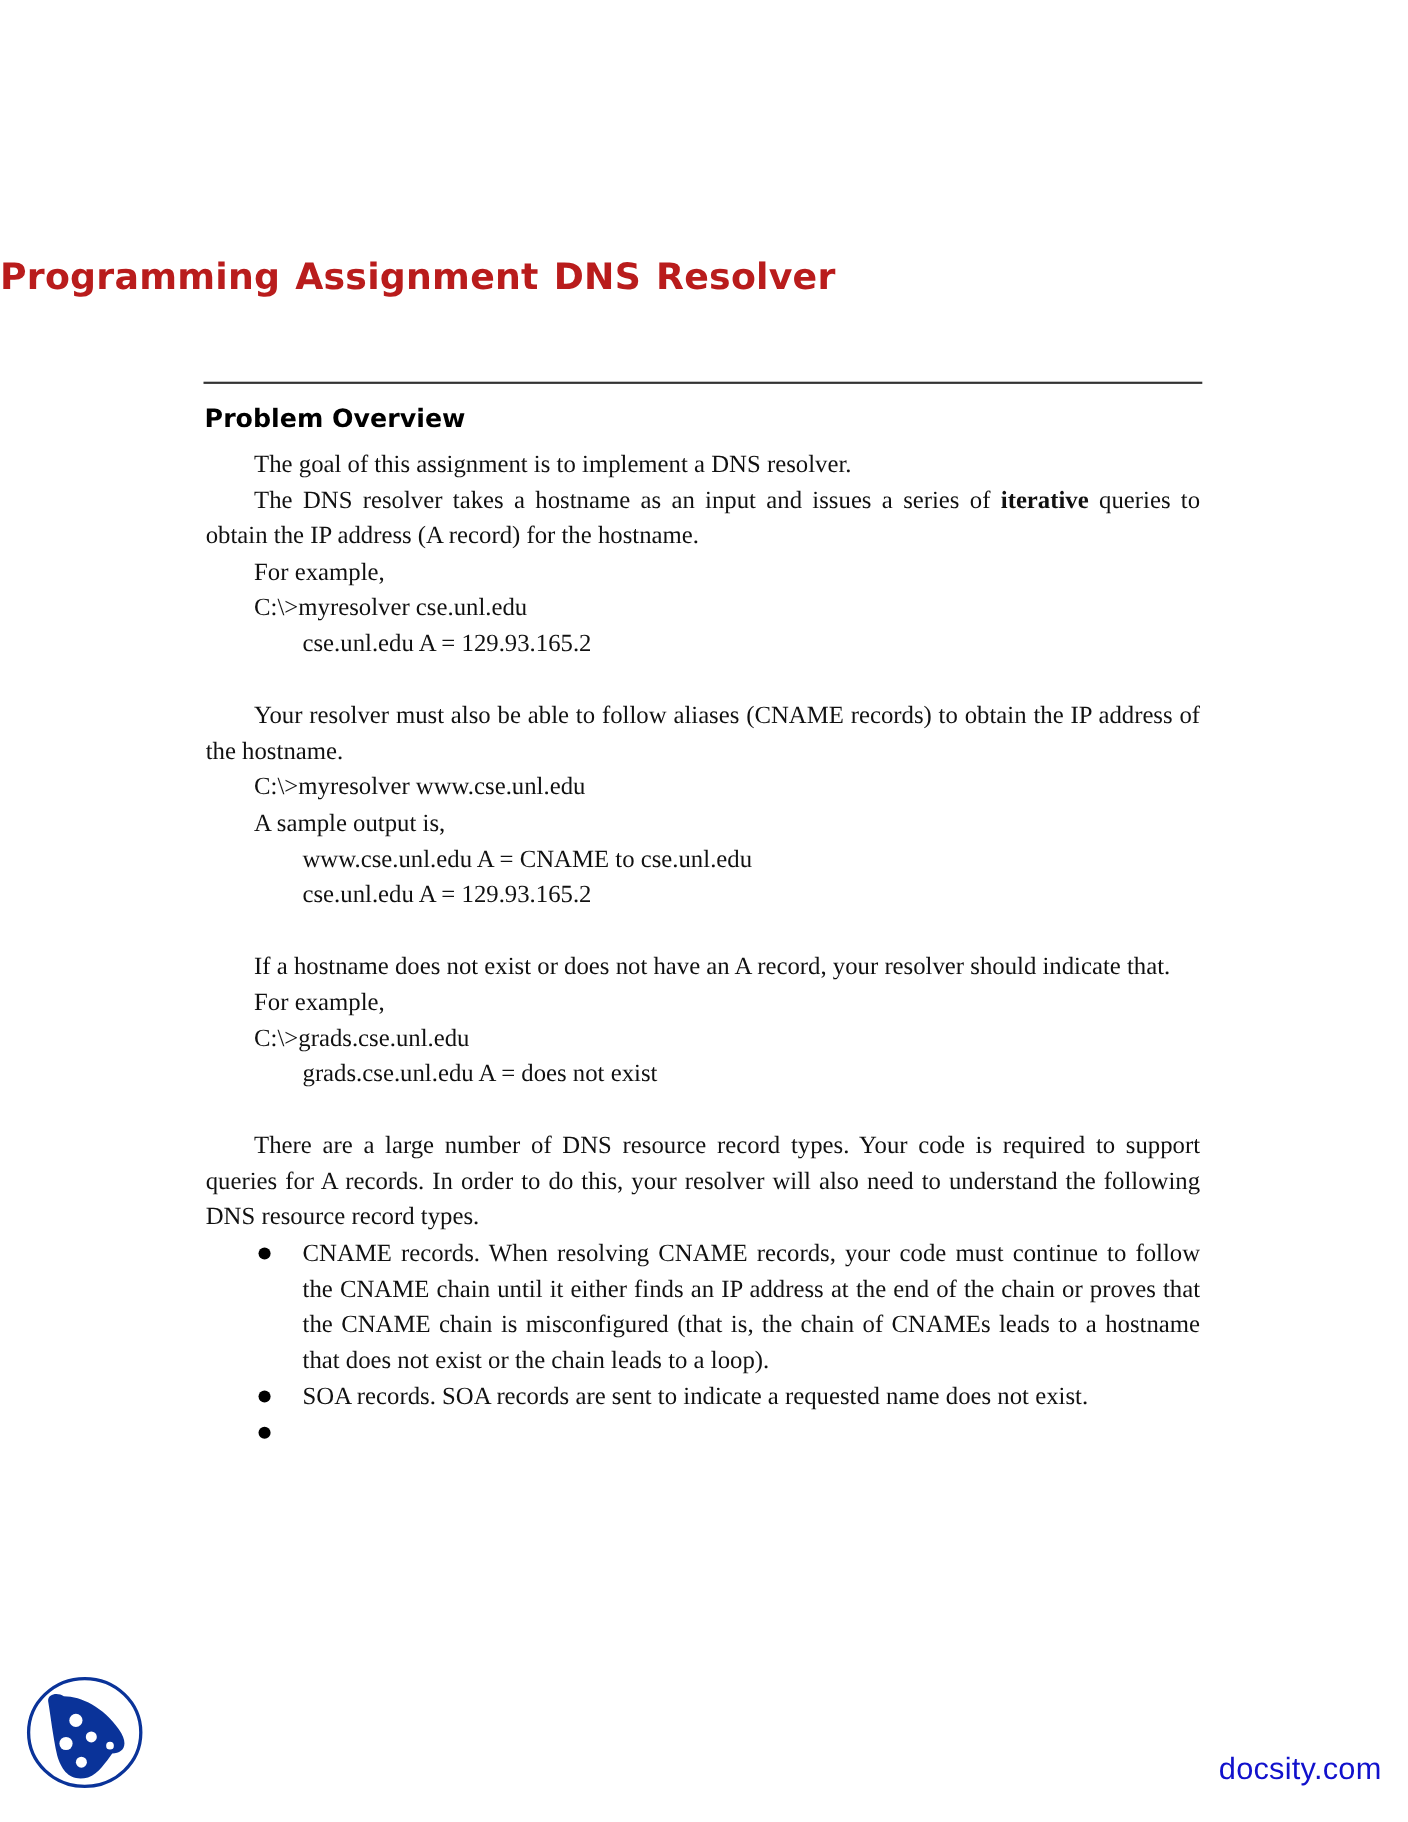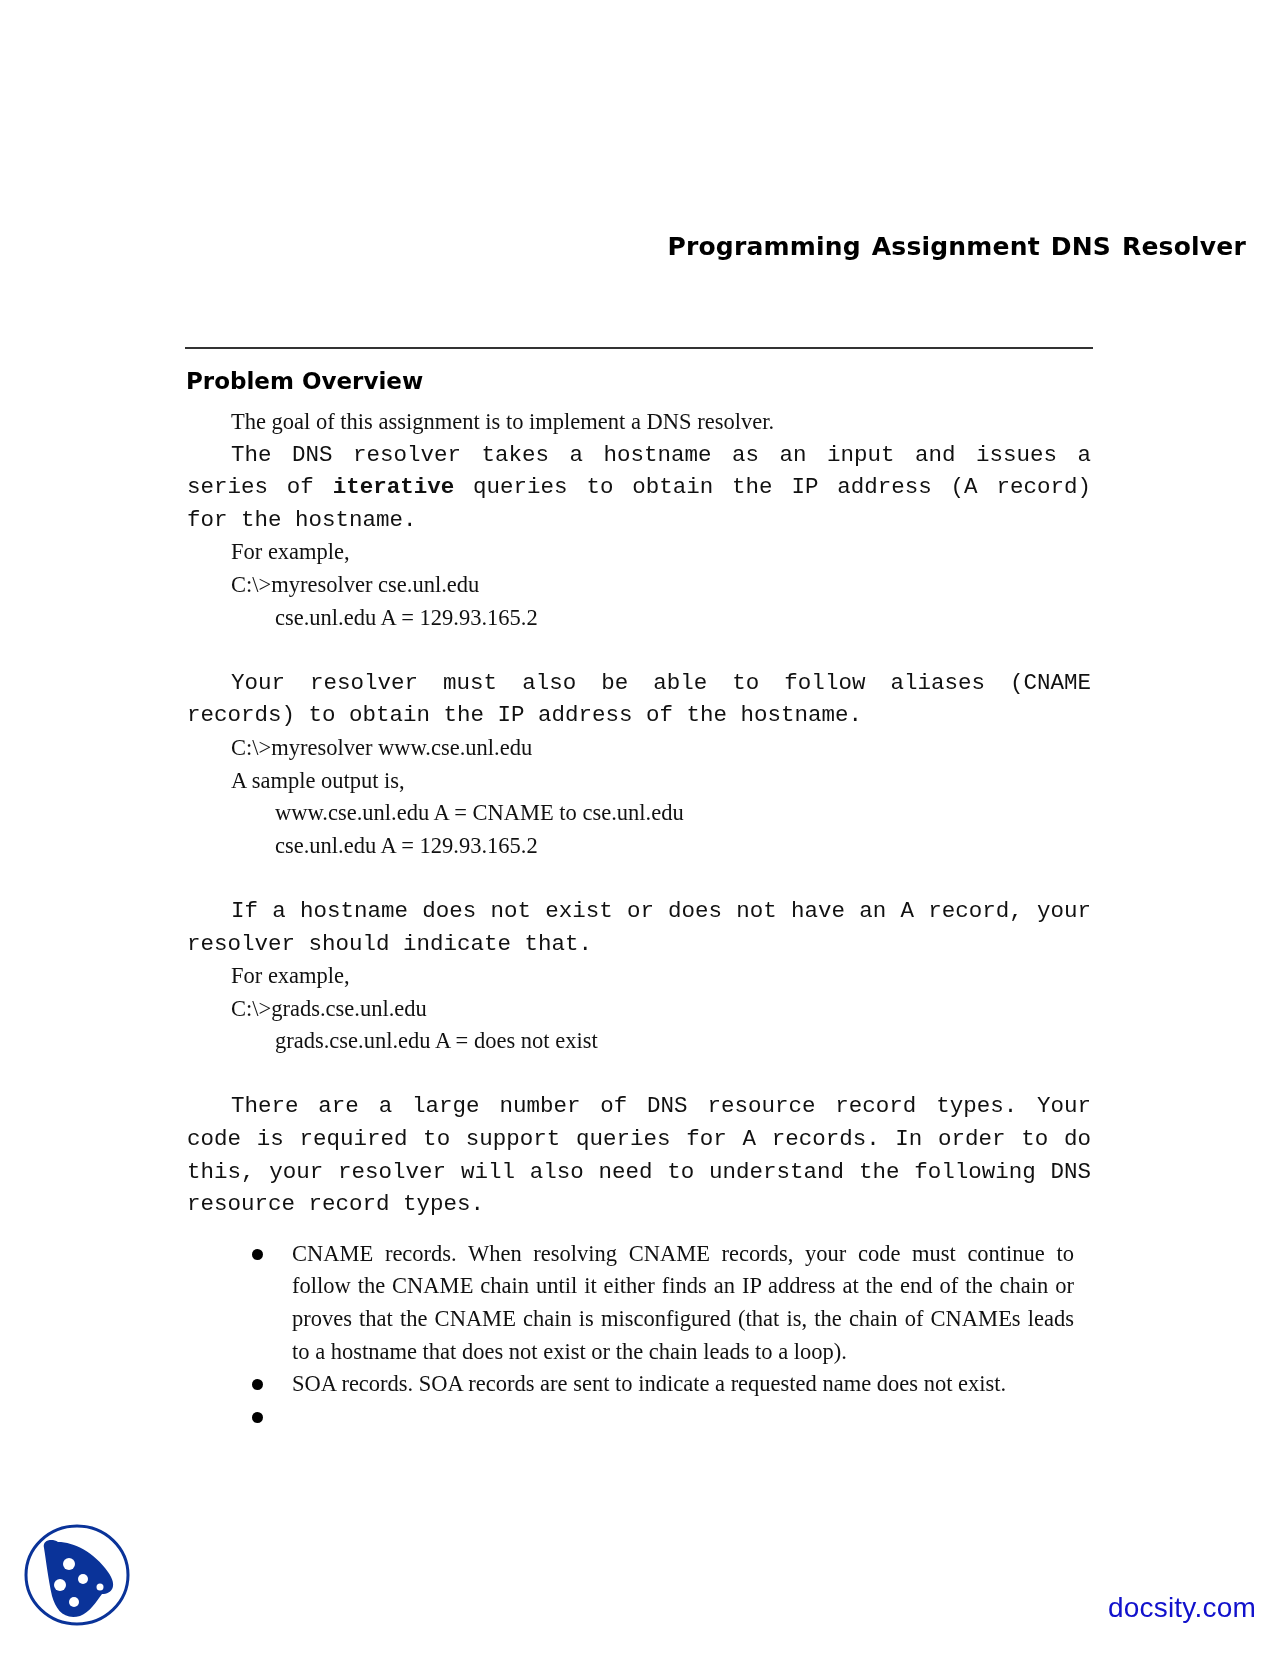--- a/index.html
+++ b/index.html
@@ -12,27 +12,27 @@
       height: 1656px;
       position: relative;
       overflow: hidden;
       color: #111111;
     }
     .page-title {
       position: absolute;
       top: 232px;
       left: 0;
       width: 1246px;
-      text-align: right;
+      text-align: left;
       font-family: "DejaVu Sans", sans-serif;
       font-weight: bold;
-      font-size: 25px;
+      font-size: 33px;
       letter-spacing: 0.2px;
       word-spacing: 2px;
-      color: #000000;
+      color: #b91c1c;
     }
     .rule {
       position: absolute;
       top: 347px;
       left: 185px;
       width: 908px;
       height: 2px;
       background: #333;
     }
     .section-heading {
@@ -50,27 +50,27 @@
       top: 406px;
       left: 187px;
       width: 904px;
       font-family: "Liberation Serif", serif;
       font-size: 22.5px;
       line-height: 32.6px;
       color: #111;
     }
     .line { display: block; white-space: nowrap; }
     .para { display: block; text-align: justify; text-align-last: left; }
-    .para.first-indent { text-indent: 44px; font-family: Liberation Mono, monospace; }
+    .para.first-indent { text-indent: 44px; }
     .indent1 { padding-left: 44px; }
     .indent2 { padding-left: 88px; }
     .blank { display: block; height: 32.6px; }
     .bold { font-weight: bold; }
 
-    .bullets { margin: 17px; padding: 0; list-style: none; }
+    .bullets { margin: 0; padding: 0; list-style: none; }
     .bullet-item {
       position: relative;
       padding-left: 88px;
       text-align: justify;
     }
     .bullet-dot {
       position: absolute;
       left: 48px;
       top: 11px;
       width: 11px;

